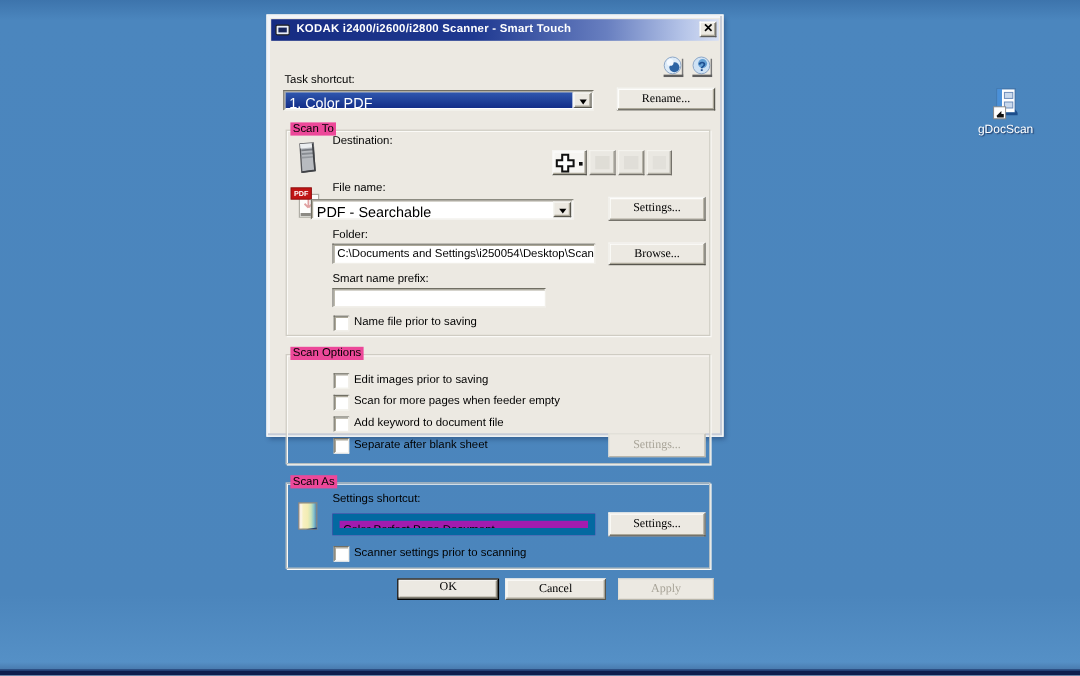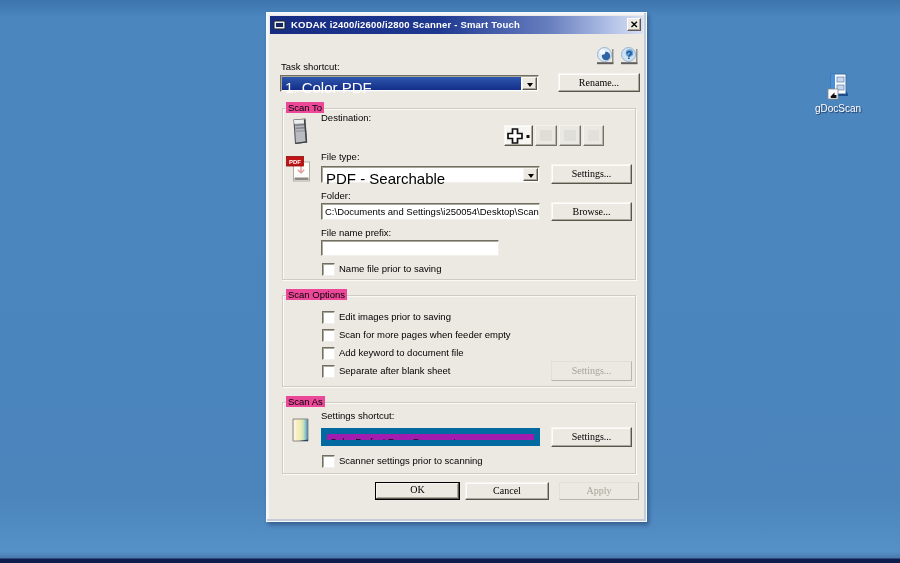--- a/index.html
+++ b/index.html
@@ -4,44 +4,43 @@
 <style>
   * { margin:0; padding:0; box-sizing:border-box; }
   html,body { width:900px; height:563px; overflow:hidden; }
   body {
     font-family:"Liberation Sans", sans-serif;
     background: linear-gradient(to bottom, #3d74ac 0%, #4b86be 3%, #4b85bc 88%, #5590c6 98%, #4a7cb0 99%);
     position:relative;
   }
   .navybar { position:absolute; left:0; right:0; bottom:0; height:5px;
     background:#0e1d4e; border-top:1px solid #2a4a80; }
-  .win { position:absolute; left:222px; top:12px; width:381px; height:510px;
+  .win { position:absolute; left:222px; top:12px; width:381px; height:352px;
     filter: blur(0.4px);
     background:#ece9e2;
     border:1px solid #f6f9fd;
     box-shadow: inset -2px -2px 0 #c6ccd8, inset 2px 2px 0 #f2f5fa, 2px 3px 4px rgba(10,20,60,.35);
-    margin-left: 44px;
   }
   .tbar { position:absolute; left:3px; top:3px; right:3px; height:18px;
     background: linear-gradient(to right, #162c82 0%, #1e3890 45%, #687fc0 75%, #b5c4e8 92%, #d8e0f4 100%);
     color:#fff; font-size:9.5px; font-weight:bold; line-height:18px; letter-spacing:-0.3px;
   }
   .tbar .ttext { position:absolute; left:21px; top:0; white-space:nowrap; letter-spacing:0.2px; }
   .ticon { position:absolute; left:3px; top:2px; width:14px; height:14px; }
   .closebtn { position:absolute; right:2px; top:2px; width:14px; height:13px;
     background:#ece9e2; border:1px solid; border-color:#fff #5a5a5a #5a5a5a #fff;
     box-shadow: inset -1px -1px 0 #aca899;
     font-size:10px; font-weight:bold; color:#000; text-align:center; line-height:11px; }
   .lbl { position:absolute; font-size:9.5px; color:#000; white-space:nowrap; }
   .btn { position:absolute; background:#ece9e2; font-size:10px; color:#000; text-align:center;
     border:1px solid; border-color:#f6f5f2 #58564e #58564e #f6f5f2;
     box-shadow: inset -1px -1px 0 #aca899, inset 1px 1px 0 #fdfdfb; font-family: Liberation Serif, serif; }
   .btn.dis { color:#a8a498; }
   .combo { position:absolute; background:#fff; border:1px solid; border-color:#716f64 #f1efe9 #f1efe9 #716f64;
-    box-shadow: inset 1px 1px 0 #aca899; font-size:15px; }
+    box-shadow: inset 1px 1px 0 #aca899; font-size:12px; }
   .combo .ctext { position:absolute; left:4px; top:3px; white-space:nowrap; }
   .drop { position:absolute; right:1px; top:1px; bottom:1px; width:15px; background:#ece9e2;
     border:1px solid; border-color:#f6f5f2 #58564e #58564e #f6f5f2; box-shadow: inset -1px -1px 0 #aca899; }
   .drop:after { content:""; position:absolute; left:50%; top:50%; margin:-1px 0 0 -3px;
     border:3px solid transparent; border-top:4px solid #000; }
   .tfield { position:absolute; background:#fff; border:1px solid; border-color:#716f64 #f1efe9 #f1efe9 #716f64;
     box-shadow: inset 1px 1px 0 #aca899; font-size:9.5px; overflow:hidden; white-space:nowrap; }
   .grp { position:absolute; border:1px solid #cfccc3; box-shadow: 1px 1px 0 #fbfaf7, inset 1px 1px 0 #fbfaf7; }
   .glabel { position:absolute; font-size:9.5px; background:#ec4899; padding:0 2px; white-space:nowrap; }
   .cb { position:absolute; width:13px; height:13px; background:#fff; border:1px solid; 
@@ -117,32 +116,32 @@
     <div style="position:absolute;left:4px;top:4px;width:11px;height:11px;background:#e2e0da;"></div>
   </div>
 
   <svg style="position:absolute;left:18px;top:139px" width="26" height="31" viewBox="0 0 26 31">
     <rect x="8.5" y="10" width="16" height="19" fill="#fdfdfc" stroke="#b0aea6" stroke-width="1"></rect>
     <rect x="9.5" y="25.5" width="14" height="2.6" fill="#8c8a84"></rect>
     <path d="M16 13 v8 m0 0 l-3.2 -3.2 m3.2 3.2 l3.2 -3.2" stroke="#e0a0a0" stroke-width="1.5" fill="none"></path>
     <rect x="1.5" y="4.5" width="17" height="9.5" fill="#c01414" stroke="#8e0e0e" stroke-width="0.8"></rect>
     <text x="10" y="11.6" font-size="6" font-weight="bold" fill="#fff" text-anchor="middle" font-family="Liberation Sans">PDF</text>
   </svg>
-  <div class="lbl" style="left:54px;top:138px">File type:</div>
-  <div class="combo" style="left:54px;top:153px;width:219px;height:17px;padding-left:40px;">
+  <div class="lbl" style="left:54px;top:138px">File name:</div>
+  <div class="combo" style="left:36px;top:153px;width:219px;height:17px;padding-left:40px;">
     <div class="ctext">PDF - Searchable</div>
     <div class="drop"></div>
   </div>
   <div class="btn" style="left:284px;top:151px;width:81px;height:20px;line-height:18px;">Settings...</div>
 
   <div class="lbl" style="left:54px;top:177px">Folder:</div>
   <div class="tfield" style="left:54px;top:190px;width:219px;height:17px;line-height:15px;padding-left:3px;">C:\Documents and Settings\i250054\Desktop\Scan Doc</div>
   <div class="btn" style="left:284px;top:189px;width:81px;height:19px;line-height:17px;">Browse...</div>
 
-  <div class="lbl" style="left:54px;top:214px">File name prefix:</div>
+  <div class="lbl" style="left:54px;top:214px">Smart name prefix:</div>
   <div class="tfield" style="left:54px;top:227px;width:178px;height:16px;"></div>
 
   <div class="cb" style="left:55px;top:250px"></div>
   <div class="lbl" style="left:72px;top:250px">Name file prior to saving</div>
 
   <div class="grp" style="left:15px;top:282px;width:354px;height:92px;"></div>
   <div class="glabel" style="left:19px;top:276px">Scan Options</div>
 
   <div class="cb" style="left:55px;top:298px"></div>
   <div class="lbl" style="left:72px;top:298px">Edit images prior to saving</div>

